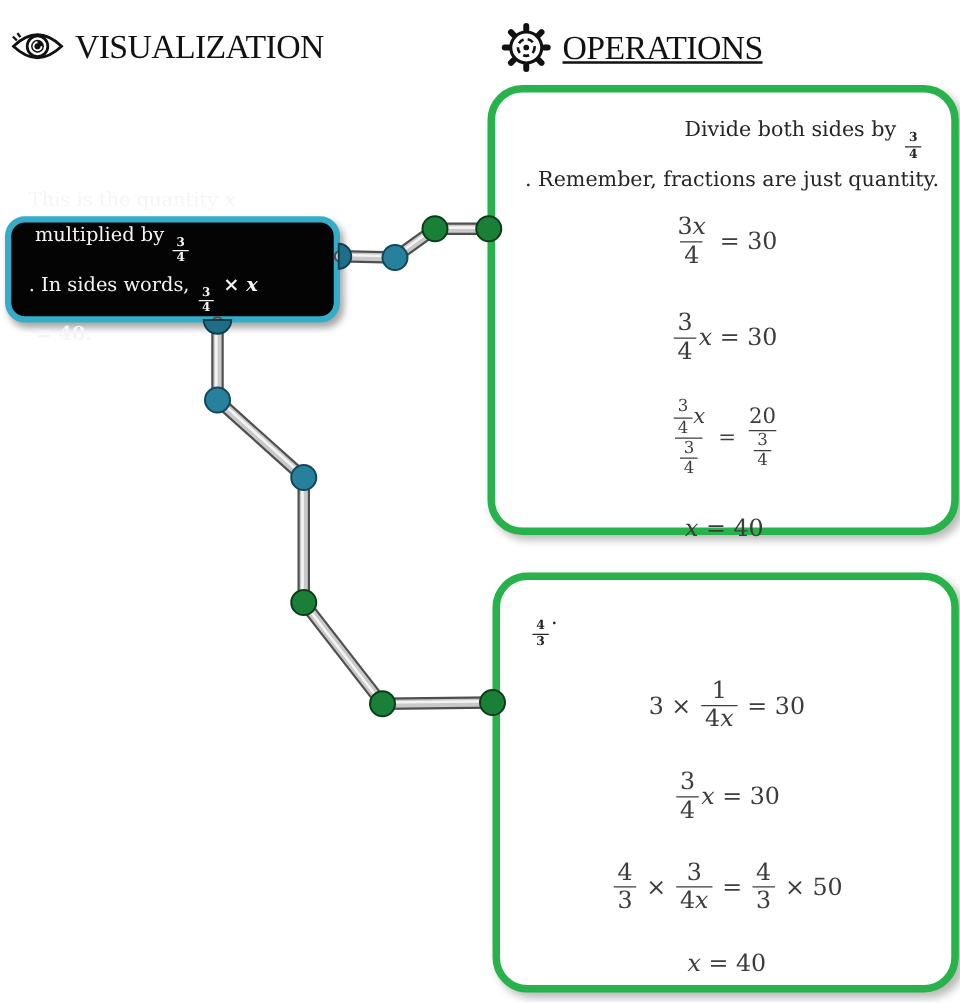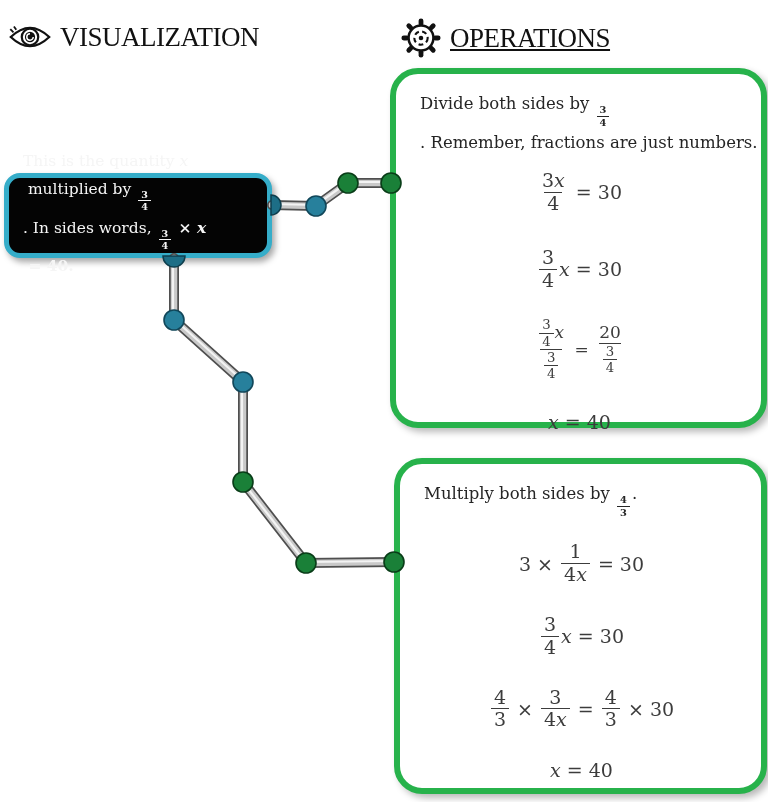--- a/index.html
+++ b/index.html
@@ -20,21 +20,21 @@
            display:flex;align-items:center;padding:4px 12px 6px 14px;}
   .tooltip .rich{color:#f5f5f5;font-size:15.5px;line-height:1.8;}
   .tooltip .rich .frac{font-size:0.62em;font-weight:700;transform:translateY(-1px);}
   .tooltip .bold{font-weight:700;}
 
   
   .opbox{position:absolute;box-sizing:border-box;background:#fff;
          border:6px solid #27B24B;border-radius:28px;
          box-shadow:4px 4px 7px rgba(0,0,0,0.28);
          padding:16px 22px 10px 24px;}
-  .box1{left:390px;top:68px;width:377px;height:360px;}
+  .box1{left:390px;top:68px;width:377px;height:360px;text-align:right;}
   .box2{left:394px;top:458px;width:373px;height:336px;}
 
   .para{margin:0;font-size:16.5px;line-height:1.75;color:#252525;}
   .para .frac{font-size:0.6em;font-weight:700;transform:translateY(-1px);}
 
   
   .math-line{display:flex;align-items:center;justify-content:center;
              color:#3c3c3c;font-size:19px;}
   .mtxt{white-space:pre;}
   .mvar{font-style:italic;}
@@ -118,21 +118,21 @@
   </div>
 
   <div class="opbox box1">
     <p class="para rich"><span class="mtxt">Divide both sides by </span><span class="frac">
           <span class="fnum">
             <span class="mtxt">3</span>
           </span>
           <span class="fden">
             <span class="mtxt">4</span>
           </span>
-        </span><span class="mtxt">. Remember, fractions are just numbers.</span></p>
+        </span><span class="mtxt">. Remember, fractions are just quantity.</span></p>
     <div class="math-line eq1">
         <span class="frac">
           <span class="fnum">
             <span class="mtxt">3</span>
             <i class="mvar">x</i>
           </span>
           <span class="fden">
             <span class="mtxt">4</span>
           </span>
         </span>
@@ -191,21 +191,21 @@
           </span>
         </span>
       </div>
     <div class="math-line eq4">
         <i class="mvar">x</i>
         <span class="mtxt"> = 40</span>
       </div>
   </div>
 
   <div class="opbox box2">
-    <p class="para rich"><span class="mtxt">Multiply both sides by </span><span class="frac">
+    <p class="para rich"><span class="frac">
           <span class="fnum">
             <span class="mtxt">4</span>
           </span>
           <span class="fden">
             <span class="mtxt">3</span>
           </span>
         </span><span class="mtxt">.</span></p>
     <div class="math-line eq1">
         <span class="mtxt">3 × </span>
         <span class="frac">
@@ -252,21 +252,21 @@
         </span>
         <span class="mtxt"> = </span>
         <span class="frac">
           <span class="fnum">
             <span class="mtxt">4</span>
           </span>
           <span class="fden">
             <span class="mtxt">3</span>
           </span>
         </span>
-        <span class="mtxt"> × 30</span>
+        <span class="mtxt"> × 50</span>
       </div>
     <div class="math-line eq4">
         <i class="mvar">x</i>
         <span class="mtxt"> = 40</span>
       </div>
   </div>
 
   <svg class="linkage" viewBox="0 0 768 802">
     <defs>
       <g id="barstyle"></g>

